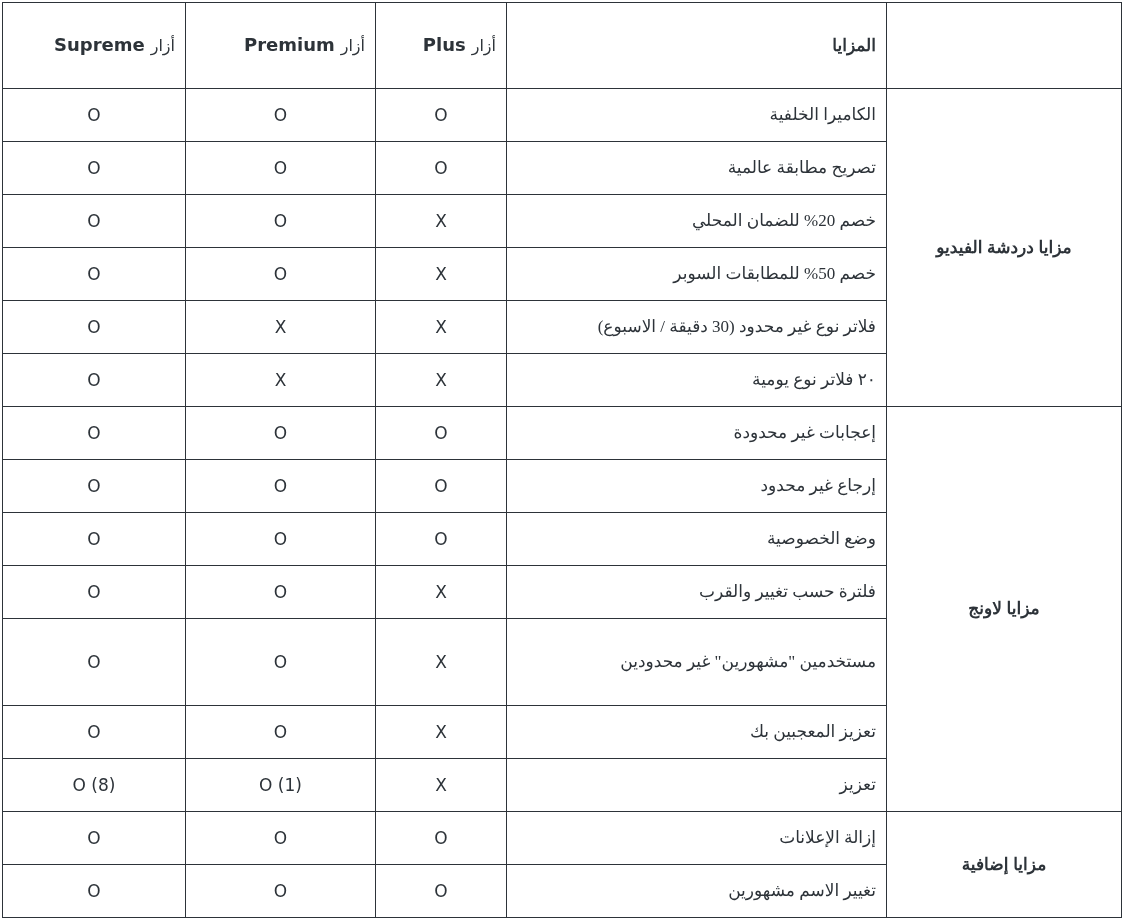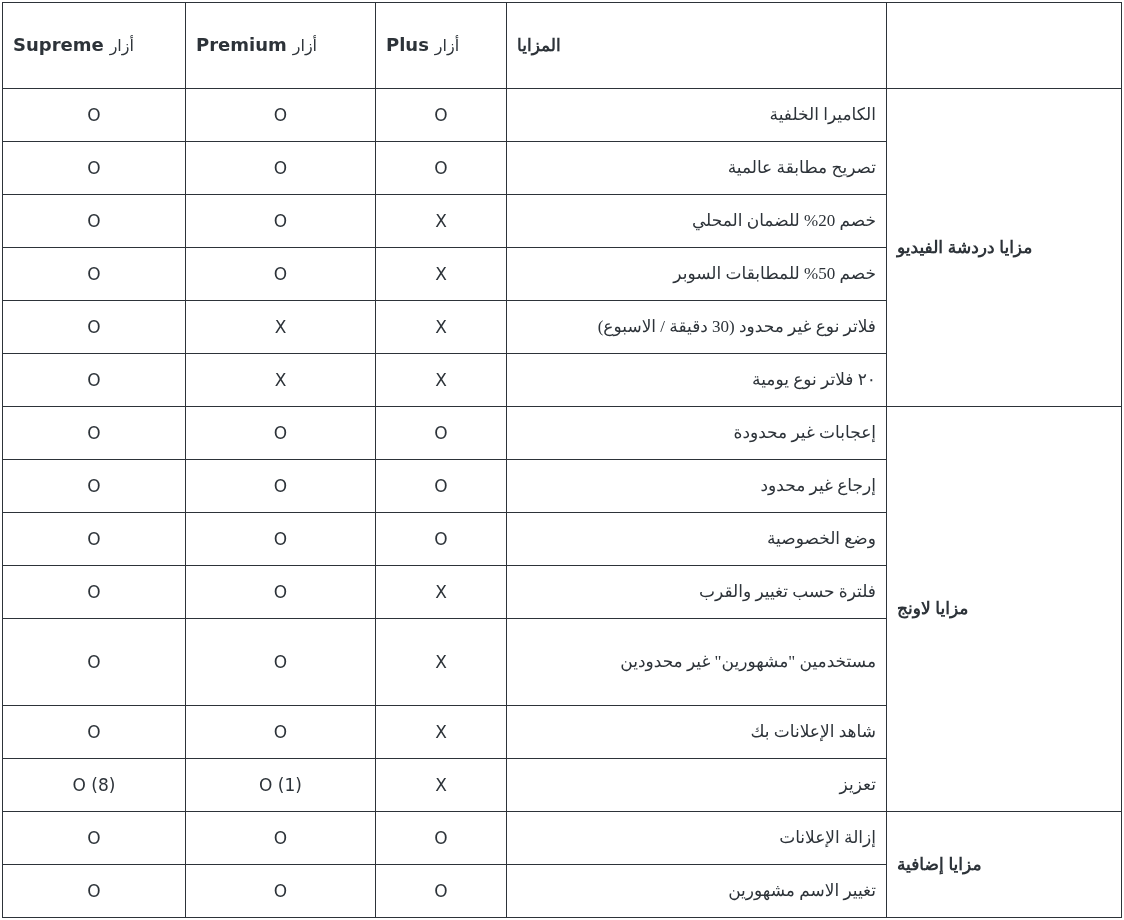--- a/index.html
+++ b/index.html
@@ -26,21 +26,21 @@
     table.compare td, table.compare th {
       border: 1.5px solid #2d3339;
       padding: 0 10px;
       font-size: 17px;
       line-height: 20px;
       vertical-align: middle;
     }
     th {
       height: 85px;
       font-weight: bold;
-      text-align: left;
+      text-align: right;
       font-size: 17px;
     }
     th .ar {
       font-family: "DejaVu Sans", sans-serif;
       font-weight: normal;
       font-size: 16px;
     }
     th .en {
       font-family: "DejaVu Sans", sans-serif;
       font-weight: bold;
@@ -56,21 +56,21 @@
       font-size: 18px;
     }
     td.feature {
       direction: rtl;
       text-align: right;
       font-family: Liberation Serif, serif;
       font-size: 17px;
       padding-right: 8px;
     }
     td.group {
-      text-align: left;
+      text-align: center;
       direction: rtl;
       font-family: "Liberation Sans", sans-serif;
       font-weight: bold;
       font-size: 17px;
     }
     tr.r { height: 53px; }
     tr.tall { height: 87px; }
   </style>
 </head>
 <body>
@@ -169,21 +169,21 @@
     <tr class="tall">
       <td class="val">O</td>
       <td class="val">O</td>
       <td class="val">X</td>
       <td class="feature">مستخدمين "مشهورين" غير محدودين</td>
     </tr>
     <tr class="r">
       <td class="val">O</td>
       <td class="val">O</td>
       <td class="val">X</td>
-      <td class="feature">شاهد الإعلانات بك</td>
+      <td class="feature">تعزيز المعجبين بك</td>
     </tr>
     <tr class="r">
       <td class="val">O (8)</td>
       <td class="val">O (1)</td>
       <td class="val">X</td>
       <td class="feature">تعزيز</td>
     </tr>
 
     <tr class="r">
       <td class="val">O</td>

